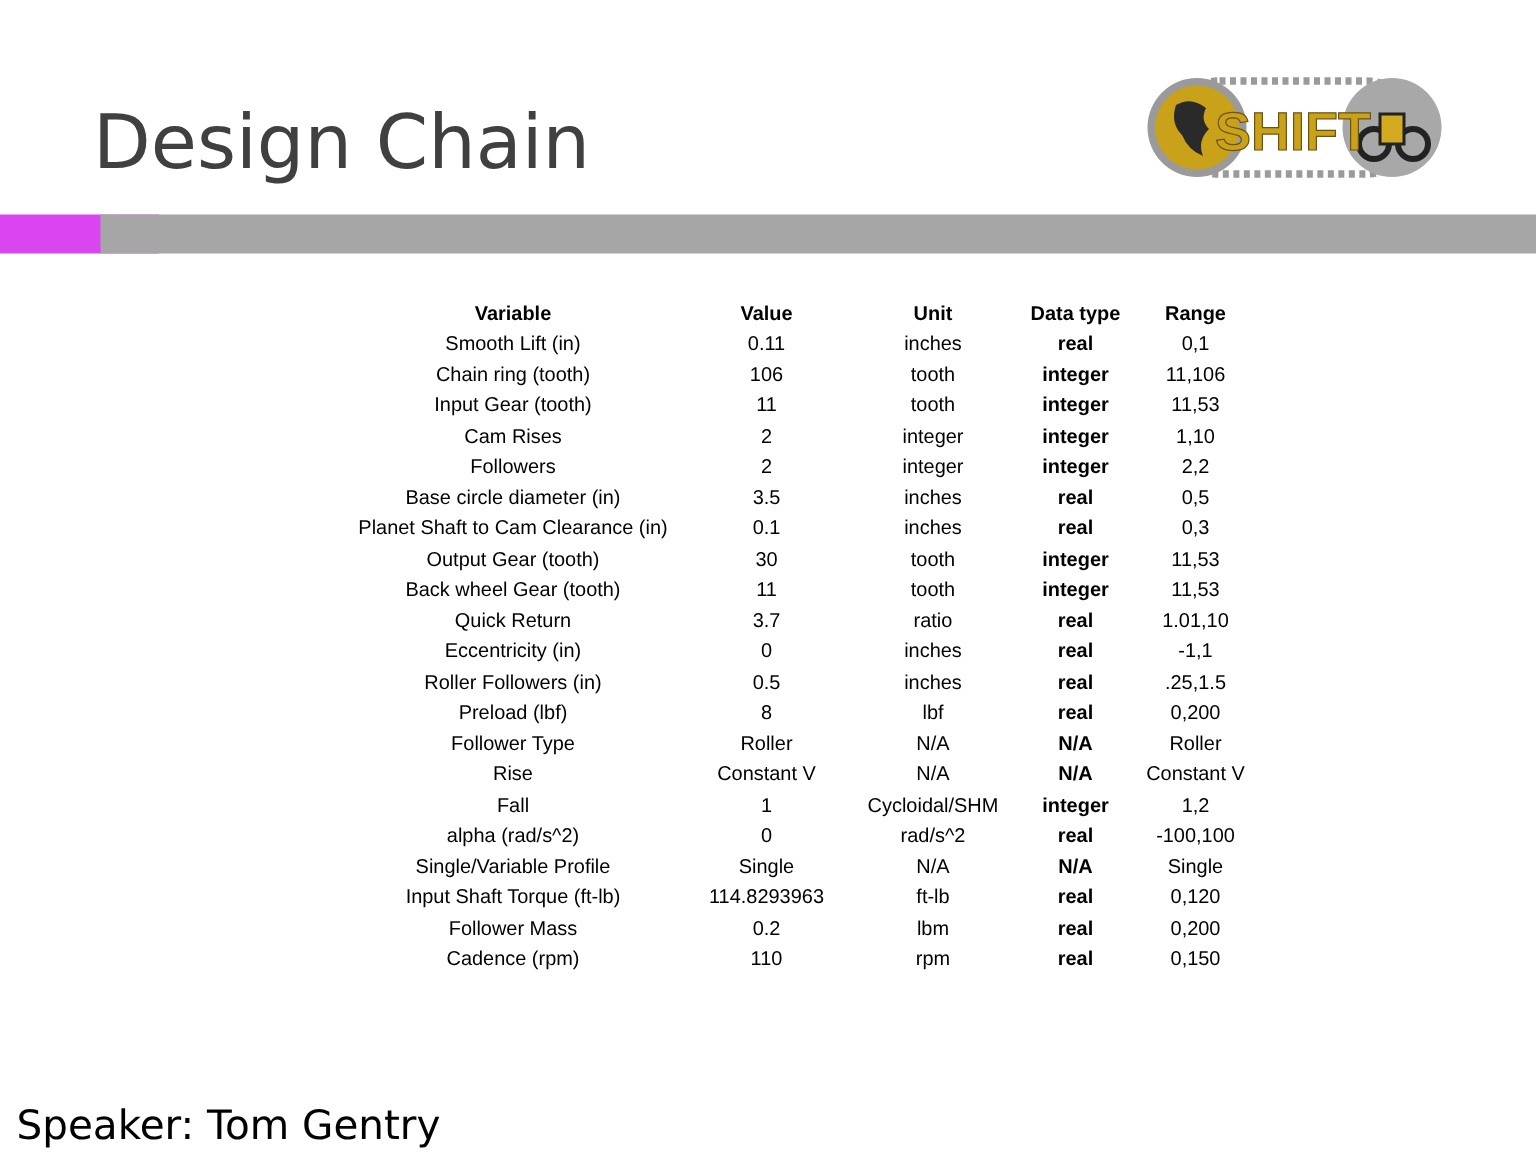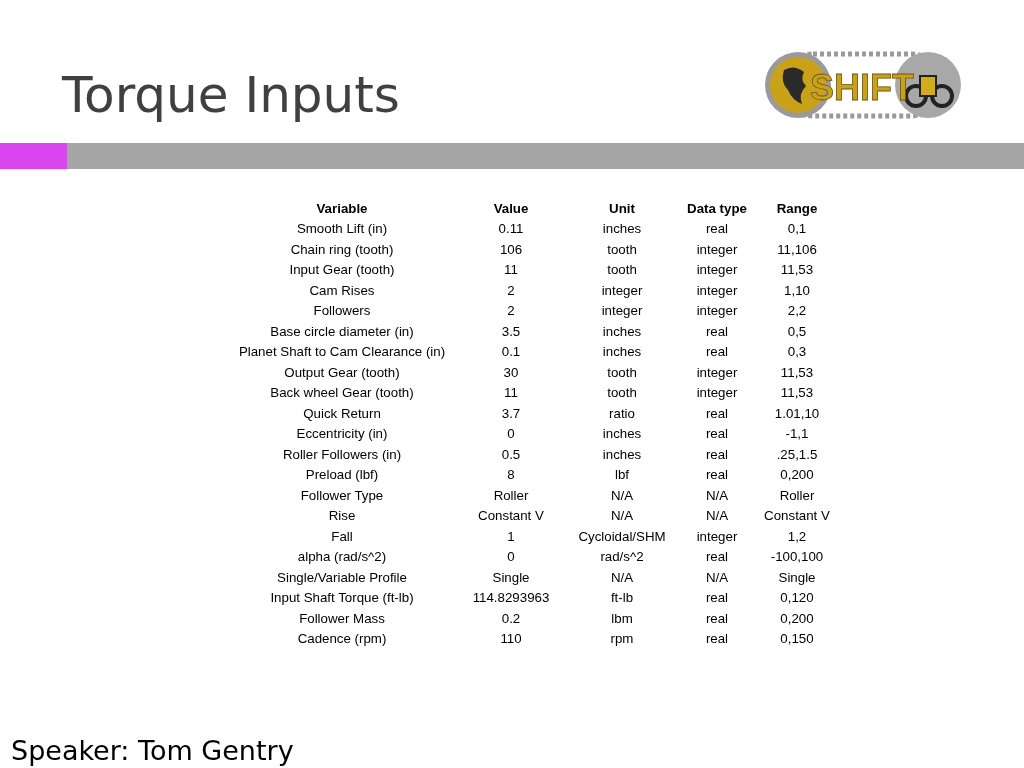--- a/index.html
+++ b/index.html
@@ -4,27 +4,27 @@
 <style>
   html, body { margin:0; padding:0; }
   body { width:1024px; height:768px; background:#ffffff; position:relative; overflow:hidden; font-family:"Liberation Sans", sans-serif; color:#000; }
   .title { position:absolute; left:62px; top:66px; font-size:50px; color:#404040; font-family:"DejaVu Sans", sans-serif; letter-spacing:0px; }
   .slide-num { position:absolute; left:0; top:143px; width:59px; height:26px; background:#d946ef; color:#fff; font-weight:bold; font-size:14px; text-align:center; line-height:26px;padding-left:47px; }
   .bar { position:absolute; left:67px; top:143px; width:957px; height:26px; background:#a6a6a6; }
   .logo { position:absolute; left:762px; top:48px; width:202px; height:74px; }
   table.data { position:absolute; left:228px; top:198px; border-collapse:collapse; font-size:13.3px; }
   table.data th, table.data td { text-align:center; padding:0 6px; height:20.5px; white-space:nowrap; }
   table.data th { font-weight:bold; }
-  .c0 { width:216px; } .c1 { width:98px; } .c2 { width:100px; } .c3 { width:66px; } .c4 { width:70px; }
+  .c0 { width:216px; } .c1 { width:98px; } .c2 { width:100px; } .c3 { width:66px;font-weight:bold; } .c4 { width:70px; }
   .speaker { position:absolute; left:11px; top:735px; font-size:27px; font-family:"DejaVu Sans", sans-serif; }
 </style>
 </head>
 <body>
 
-<div class="title">Torque Inputs</div>
+<div class="title">Design Chain</div>
 
 <div class="logo">
   <svg width="202" height="74" viewBox="0 0 202 74">
     <rect x="20" y="6" width="160" height="62" rx="31" fill="none" stroke="#9a9a9a" stroke-width="5" stroke-dasharray="4 3"></rect>
     <circle cx="36" cy="37" r="33" fill="#9a9a9a"></circle>
     <circle cx="36" cy="37" r="28" fill="#c9a21a"></circle>
     <path d="M22 22 q10 -6 20 2 q-4 8 2 14 q-8 8 -4 18 q-10 -4 -14 -14 q-8 -8 -4 -20z" fill="#2a2a2a"></path>
     <circle cx="166" cy="37" r="33" fill="#a8a8a8"></circle>
     <circle cx="154" cy="48" r="10" fill="none" stroke="#222" stroke-width="4"></circle>
     <circle cx="180" cy="48" r="10" fill="none" stroke="#222" stroke-width="4"></circle>

